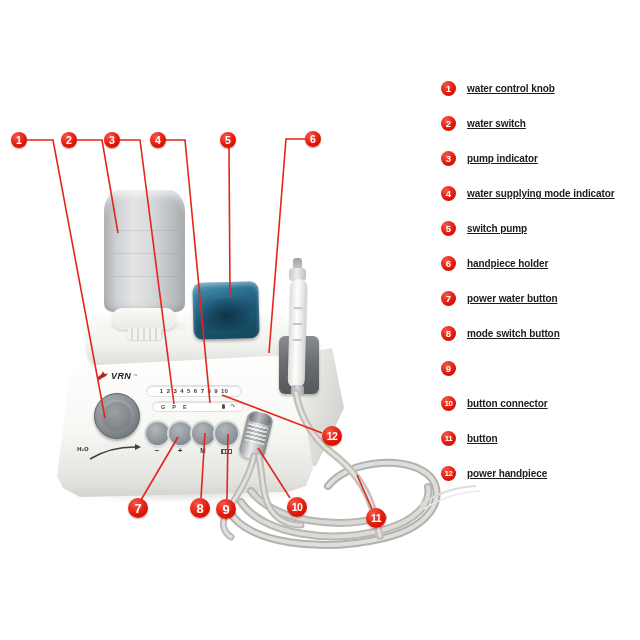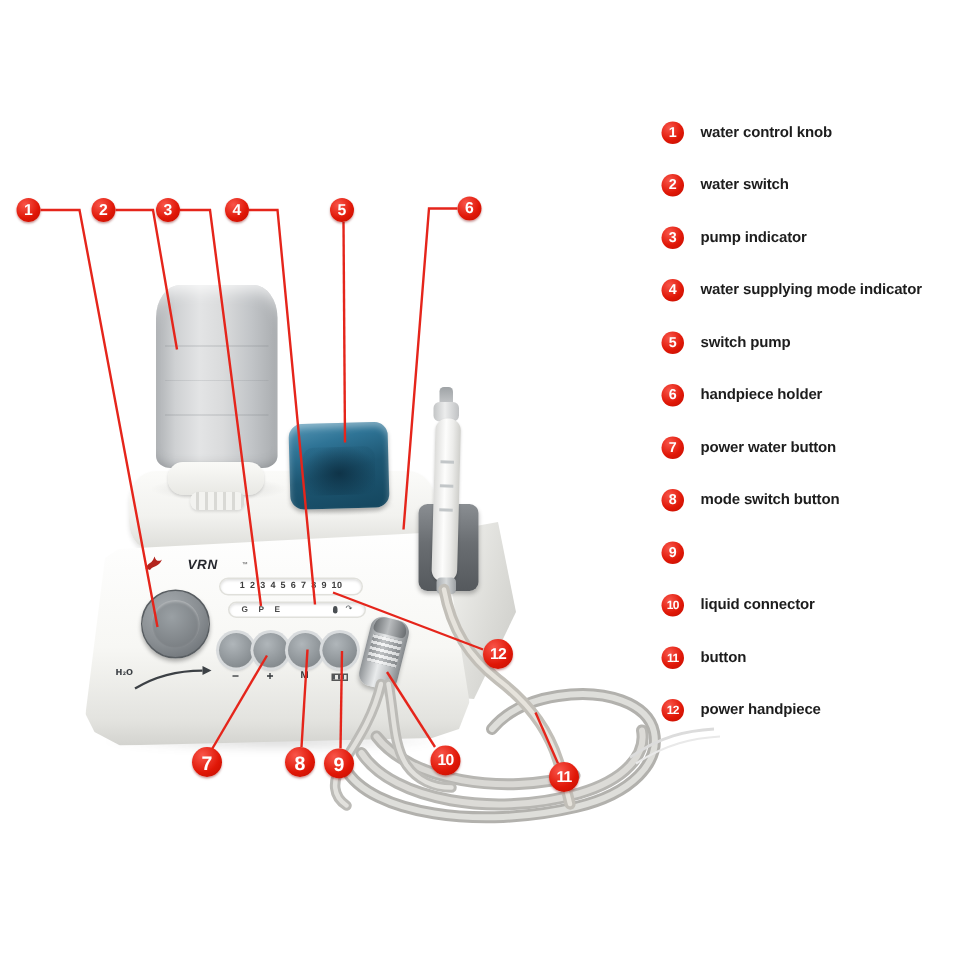--- a/index.html
+++ b/index.html
@@ -72,21 +72,21 @@
   }
   .handpiece-body i{position:absolute;left:4px;width:9px;height:1.5px;background:#c2c6c8;display:block;}
   .handpiece-metal{position:absolute;left:291px;top:385px;width:13px;height:11px;border-radius:3px;z-index:4;
     background:linear-gradient(90deg,#a7abae,#d7dadb 50%,#9da1a4);}
 
   .console{
     position:absolute;left:52px;top:350px;width:266px;height:148px;z-index:2;
     clip-path:polygon(27px 16px,236px 5px,244px 11px,261px 118px,254px 136px,236px 142px,28px 147px,11px 138px,5px 126px,18px 22px);
     background:linear-gradient(180deg,#ffffff 0%,#f7f7f4 55%,#e3e3df 88%,#d2d2ce 100%);
   }
-  .logo{position:absolute;left:44px;top:20px;display:flex;align-items:center;gap:16px;}
+  .logo{position:absolute;left:44px;top:20px;display:flex;align-items:center;gap:2px;}
   .logo .brand{font-style:italic;font-weight:bold;font-size:9px;letter-spacing:.4px;color:#26272e;}
   .logo sup{font-size:4px;color:#555;}
   .pill{
     position:absolute;background:#ffffff;border:1px solid #e0e0db;border-radius:7px;
     box-shadow:inset 0 1px 2px rgba(0,0,0,.13);display:flex;align-items:center;
   }
   .pill.power{left:94px;top:35px;width:96px;height:12px;justify-content:center;}
   .pill.power span{font-size:6px;font-weight:bold;color:#3c3c3c;word-spacing:1.4px;letter-spacing:.2px;white-space:nowrap;}
   .pill.mode{left:100px;top:51px;width:92px;height:11px;padding:0 8px;}
   .pill.mode .ltr{font-size:5.5px;font-weight:bold;color:#4a4a4a;margin-right:7px;}
@@ -137,21 +137,21 @@
 
   
   .legend{position:absolute;left:441px;top:71px;z-index:6;}
   .lrow{display:flex;align-items:center;height:35px;}
   .lnum{
     flex:0 0 15px;width:15px;height:15px;border-radius:50%;color:#fff;font-weight:bold;font-size:9.5px;
     display:flex;align-items:center;justify-content:center;
     background:radial-gradient(circle at 35% 28%,#f8554a,#e01707 58%,#c00d00 100%);
   }
   .lnum.two{font-size:8px;letter-spacing:-.4px;}
-  .llabel{margin-left:11px;font-size:10px;font-weight:600;color:#1d1d1d;letter-spacing:-.1px;white-space:nowrap;}
+  .llabel{margin-left:11px;font-size:10px;font-weight:600;color:#1d1d1d;letter-spacing:-.1px;white-space:nowrap;text-decoration:underline;}
 </style>
 </head>
 <body>
 
 <div class="scene">
 
   <div class="shadow-base"></div>
   <div class="deck"></div>
   <div class="deck-shadow-bottle"></div>
   <div class="deck-shadow-pump"></div>
@@ -299,21 +299,21 @@
     </div>
     <div class="lrow">
       <span class="lnum">8</span>
       <span class="llabel">mode switch button</span>
     </div>
     <div class="lrow">
       <span class="lnum">9</span>
     </div>
     <div class="lrow">
       <span class="lnum two">10</span>
-      <span class="llabel">liquid connector</span>
+      <span class="llabel">button connector</span>
     </div>
     <div class="lrow">
       <span class="lnum two">11</span>
       <span class="llabel">button</span>
     </div>
     <div class="lrow">
       <span class="lnum two">12</span>
       <span class="llabel">power handpiece</span>
     </div>
   </div>

